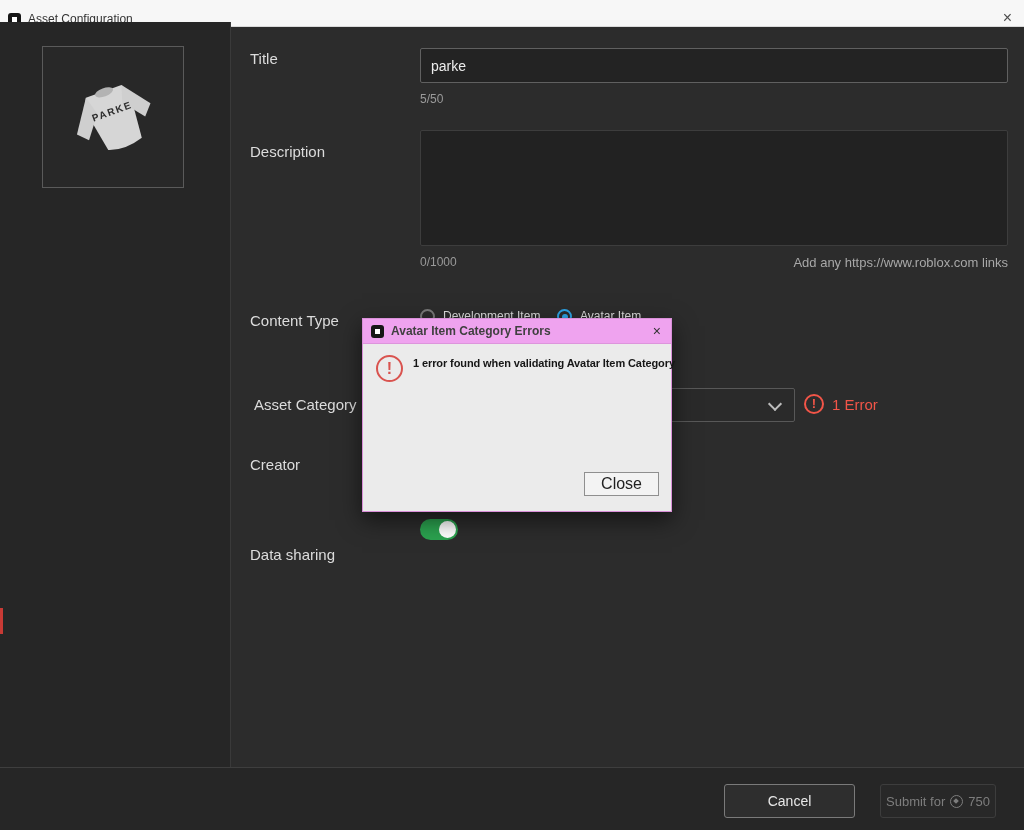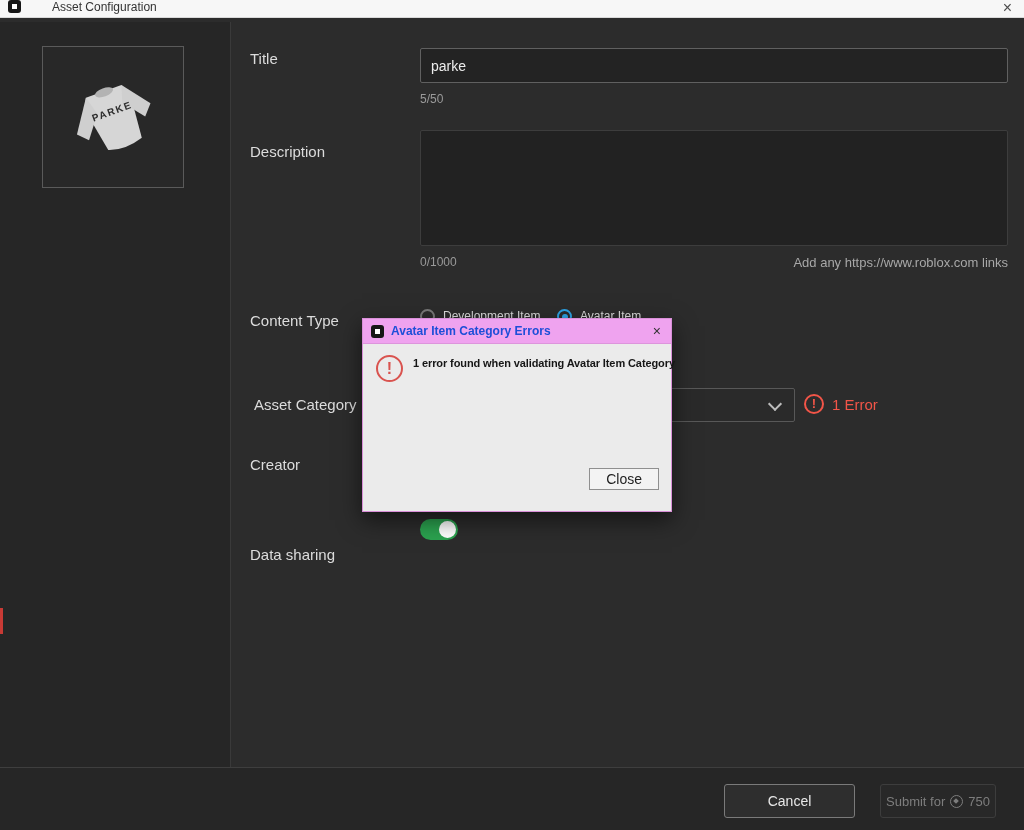--- a/index.html
+++ b/index.html
@@ -1,20 +1,20 @@
 <!DOCTYPE html>
 <html><head>
 <meta charset="utf-8">
 <style>
   html,body{margin:0;padding:0;background:#111;font-family:"Liberation Sans",sans-serif;}
   #screen{position:relative;width:1024px;height:830px;background:#2c2c2c;overflow:hidden;margin:0 auto;}
 
   
-  .titlebar{position:absolute;top:0;left:0;right:0;height:18px;background:#f7f7f7;
-    border-bottom:1px solid #d9d9d9;display:flex;align-items:flex-start;padding:0 8px;box-sizing:border-box;gap:24px;}
+  .titlebar{position:absolute;top:0;left:0;right:0;height:27px;background:#f7f7f7;
+    border-bottom:1px solid #d9d9d9;display:flex;align-items:flex-end;padding:0 8px;box-sizing:border-box;}
   .app-icon{width:13px;height:13px;background:#161616;border-radius:3px;position:relative;margin-right:7px;flex:0 0 auto;}
   .app-icon::after{content:"";position:absolute;left:4px;top:4px;width:5px;height:5px;background:#fff;}
   .win-title{font-size:12px;color:#333;}
   .win-close{margin-left:auto;color:#4d4d4d;font-size:16px;line-height:1;padding:0 4px;cursor:default;}
 
   
   .leftpanel{position:absolute;top:22px;left:0;width:230px;bottom:62px;background:#262626;border-right:1px solid #3a3a3a;}
   .thumb{position:absolute;left:42px;top:24px;width:140px;height:140px;border:1px solid #5a5a5a;background:#282828;
     display:flex;align-items:center;justify-content:center;}
 
@@ -63,30 +63,30 @@
     display:flex;align-items:center;justify-content:center;gap:5px;}
   .robux{width:13px;height:13px;border:1.5px solid #7d7d7d;border-radius:50%;box-sizing:border-box;position:relative;flex:0 0 auto;}
   .robux::after{content:"";position:absolute;left:3px;top:3px;width:4px;height:4px;background:#7d7d7d;transform:rotate(45deg);}
 
   
   .modal{position:absolute;left:362px;top:318px;width:310px;height:194px;background:#ebebeb;
     border:1px solid #d98fd8;box-shadow:0 8px 22px rgba(0,0,0,.55);z-index:10;box-sizing:border-box;}
   .modal-titlebar{height:25px;background:#efa3ef;display:flex;align-items:center;padding:0 8px;
     border-bottom:1px solid #dd95dc;box-sizing:border-box;}
   .modal-titlebar .app-icon{width:13px;height:13px;margin-right:7px;}
-  .modal-title{font-size:12px;color:#1d4ed8;font-weight:700;}
+  .modal-title{font-size:12px;color:#404040;font-weight:700;}
   .modal-close{margin-left:auto;color:#333;font-size:14px;line-height:1;padding:0 2px;cursor:pointer;}
   .err-badge{position:absolute;left:13px;top:36px;width:27px;height:27px;box-sizing:border-box;
     border:2px solid #d9534f;border-radius:50%;color:#d9534f;font-weight:bold;font-size:16px;
     text-align:center;line-height:23px;}
   .modal-summary{position:absolute;left:50px;top:38px;width:256px;font-size:11px;font-weight:600;
     color:#161616;white-space:nowrap;letter-spacing:-0.1px;}
   .modal-body{position:absolute;left:50px;top:72px;width:252px;font-size:11px;color:#303030;line-height:14.5px;}
-  .modal-close-btn{position:absolute;right:12px;bottom:21px;padding:2px 16px;background:#f3f3f3;
-    border:1px solid #8f8f8f;font-size:14px;color:#222;cursor:pointer;font-family:"Liberation Sans",sans-serif;}
+  .modal-close-btn{position:absolute;right:12px;bottom:15px;padding:2px 16px;background:#f3f3f3;
+    border:1px solid #8f8f8f;font-size:16px;color:#222;cursor:pointer;font-family:"Liberation Sans",sans-serif;}
 </style>
 </head>
 <body>
 
 <div id="screen">
 
   <div class="titlebar">
     <span class="app-icon"></span>
     <span class="win-title">Asset Configuration</span>
     <span class="win-close">×</span>

